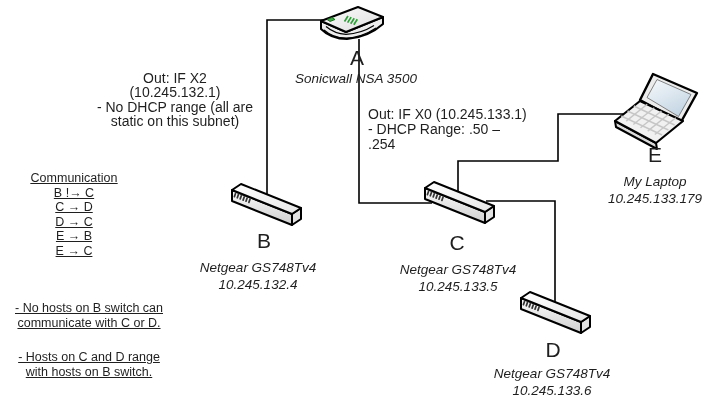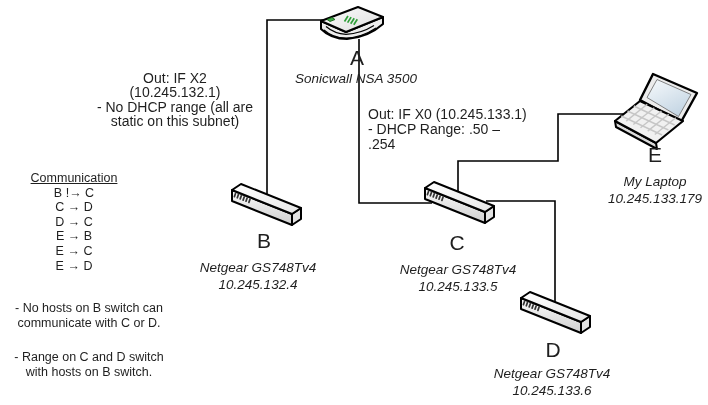--- a/index.html
+++ b/index.html
@@ -5,21 +5,21 @@
   html,body{margin:0;padding:0;background:#fff;}
   .stage{
     position:relative;width:708px;height:405px;background:#ffffff;
     font-family:"Liberation Sans",sans-serif;color:#1f1f1f;overflow:hidden;
   }
   .abs{position:absolute;}
   .center{text-align:center;}
   .letter{font-size:21px;line-height:22px;}
   .devlabel{font-size:13.5px;line-height:17px;font-style:italic;}
   .ann{font-size:14px;line-height:14.4px;}
-  .comm{font-size:12.5px;line-height:14.6px;}
+  .comm{font-size:12.5px;line-height:14.6px;text-decoration:underline;}
   .comm-title{text-decoration:underline;}
   .links{left:0;top:0;}
   .links polyline{fill:none;stroke:#000;stroke-width:1.6;}
   svg .outline{stroke:#000;stroke-width:2;stroke-linejoin:round;}
 </style>
 </head>
 <body>
 
 <div class="stage">
 
@@ -78,29 +78,28 @@
     <div>- DHCP Range: .50 – .254</div>
   </div>
 
   <div class="abs comm center" style="left:12px;top:171px;width:124px">
     <div class="comm-title">Communication</div>
     <div>B !→ C</div>
     <div>C → D</div>
     <div>D → C</div>
     <div>E → B</div>
     <div>E → C</div>
-    <div>E → D</div>
   </div>
 
   <div class="abs comm center" style="left:0px;top:301px;width:178px">
     <div>- No hosts on B switch can</div>
     <div>communicate with C or D.</div>
   </div>
   <div class="abs comm center" style="left:0px;top:350px;width:178px">
-    <div>- Range on C and D switch</div>
+    <div>- Hosts on C and D range</div>
     <div>with hosts on B switch.</div>
   </div>
 
   <svg class="abs" style="left:227px;top:178px" width="78" height="56" viewBox="0 0 78 56">
     <polygon class="outline" points="5,12 65,36 65,47 5,23" fill="url(#swFront)"></polygon>
     <polygon class="outline" points="65,36 74,30 74,41 65,47" fill="#e4e4e4"></polygon>
     <polygon class="outline" points="5,12 14,6 74,30 65,36" fill="url(#swTop)"></polygon>
     <g stroke="#333" stroke-width="1.7" stroke-linecap="round">
       <line x1="8.6" y1="15.2" x2="7.4" y2="18.6"></line>
       <line x1="11.5" y1="16.4" x2="10.3" y2="19.8"></line>

